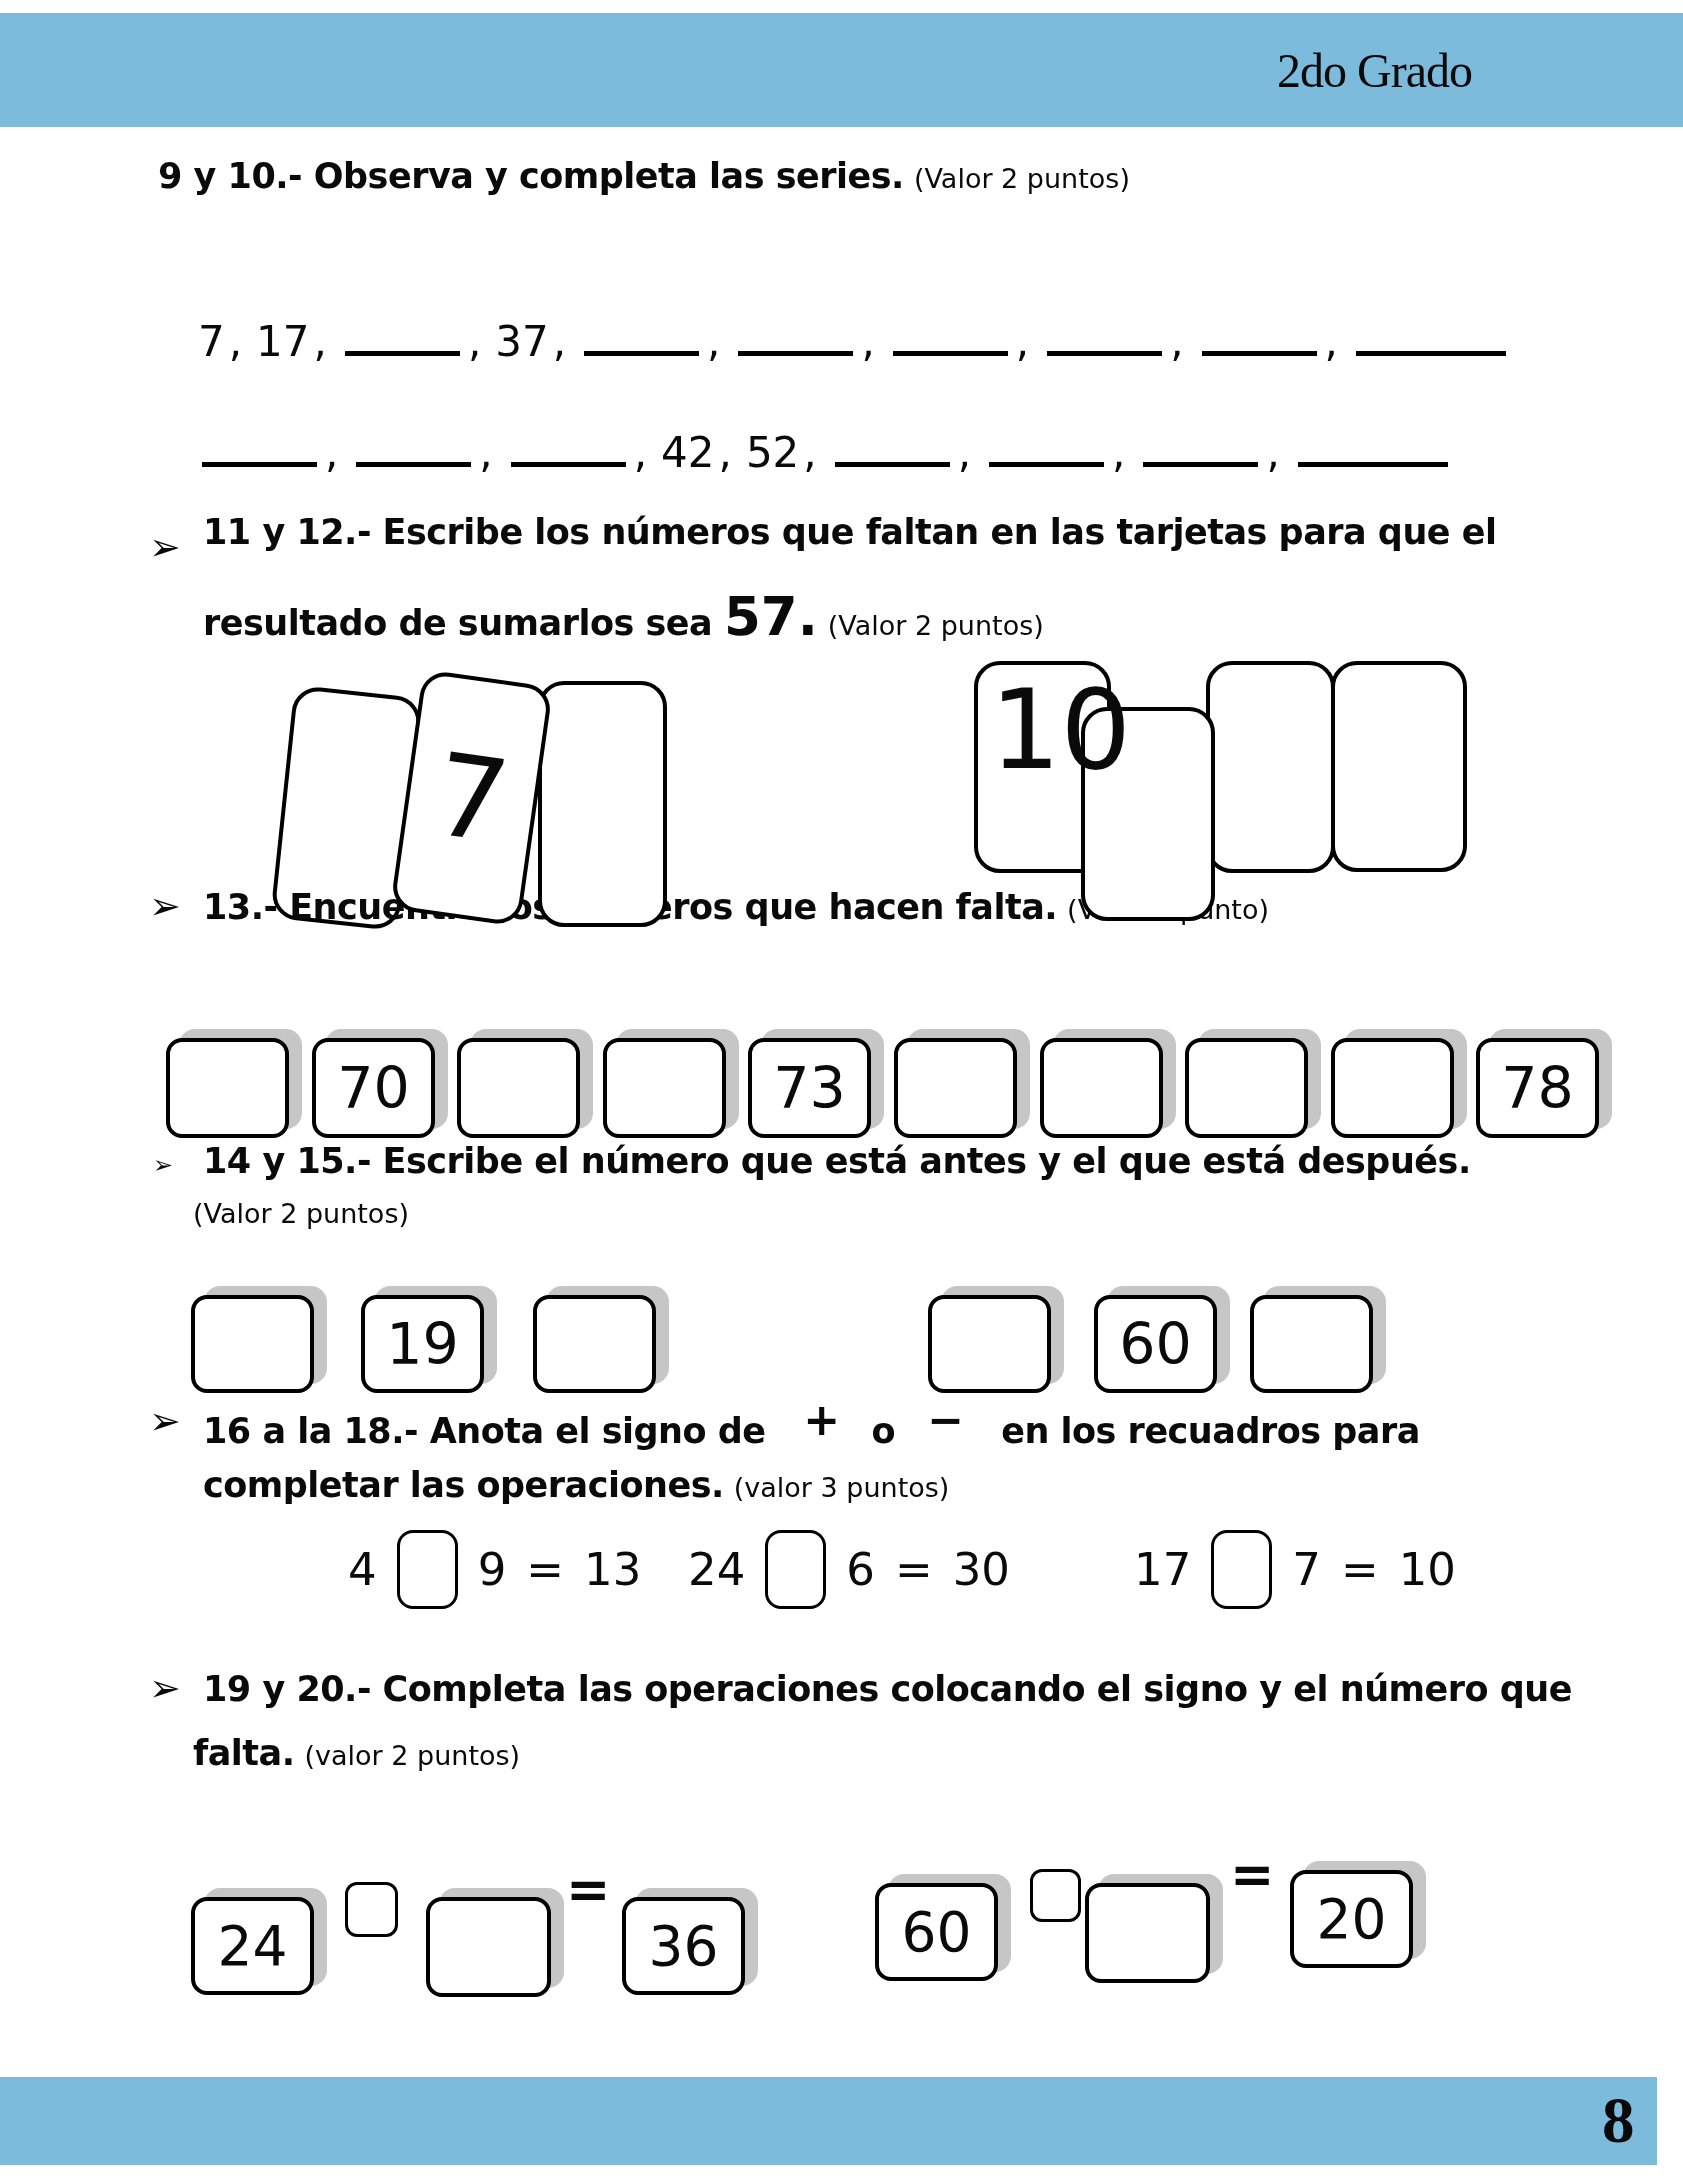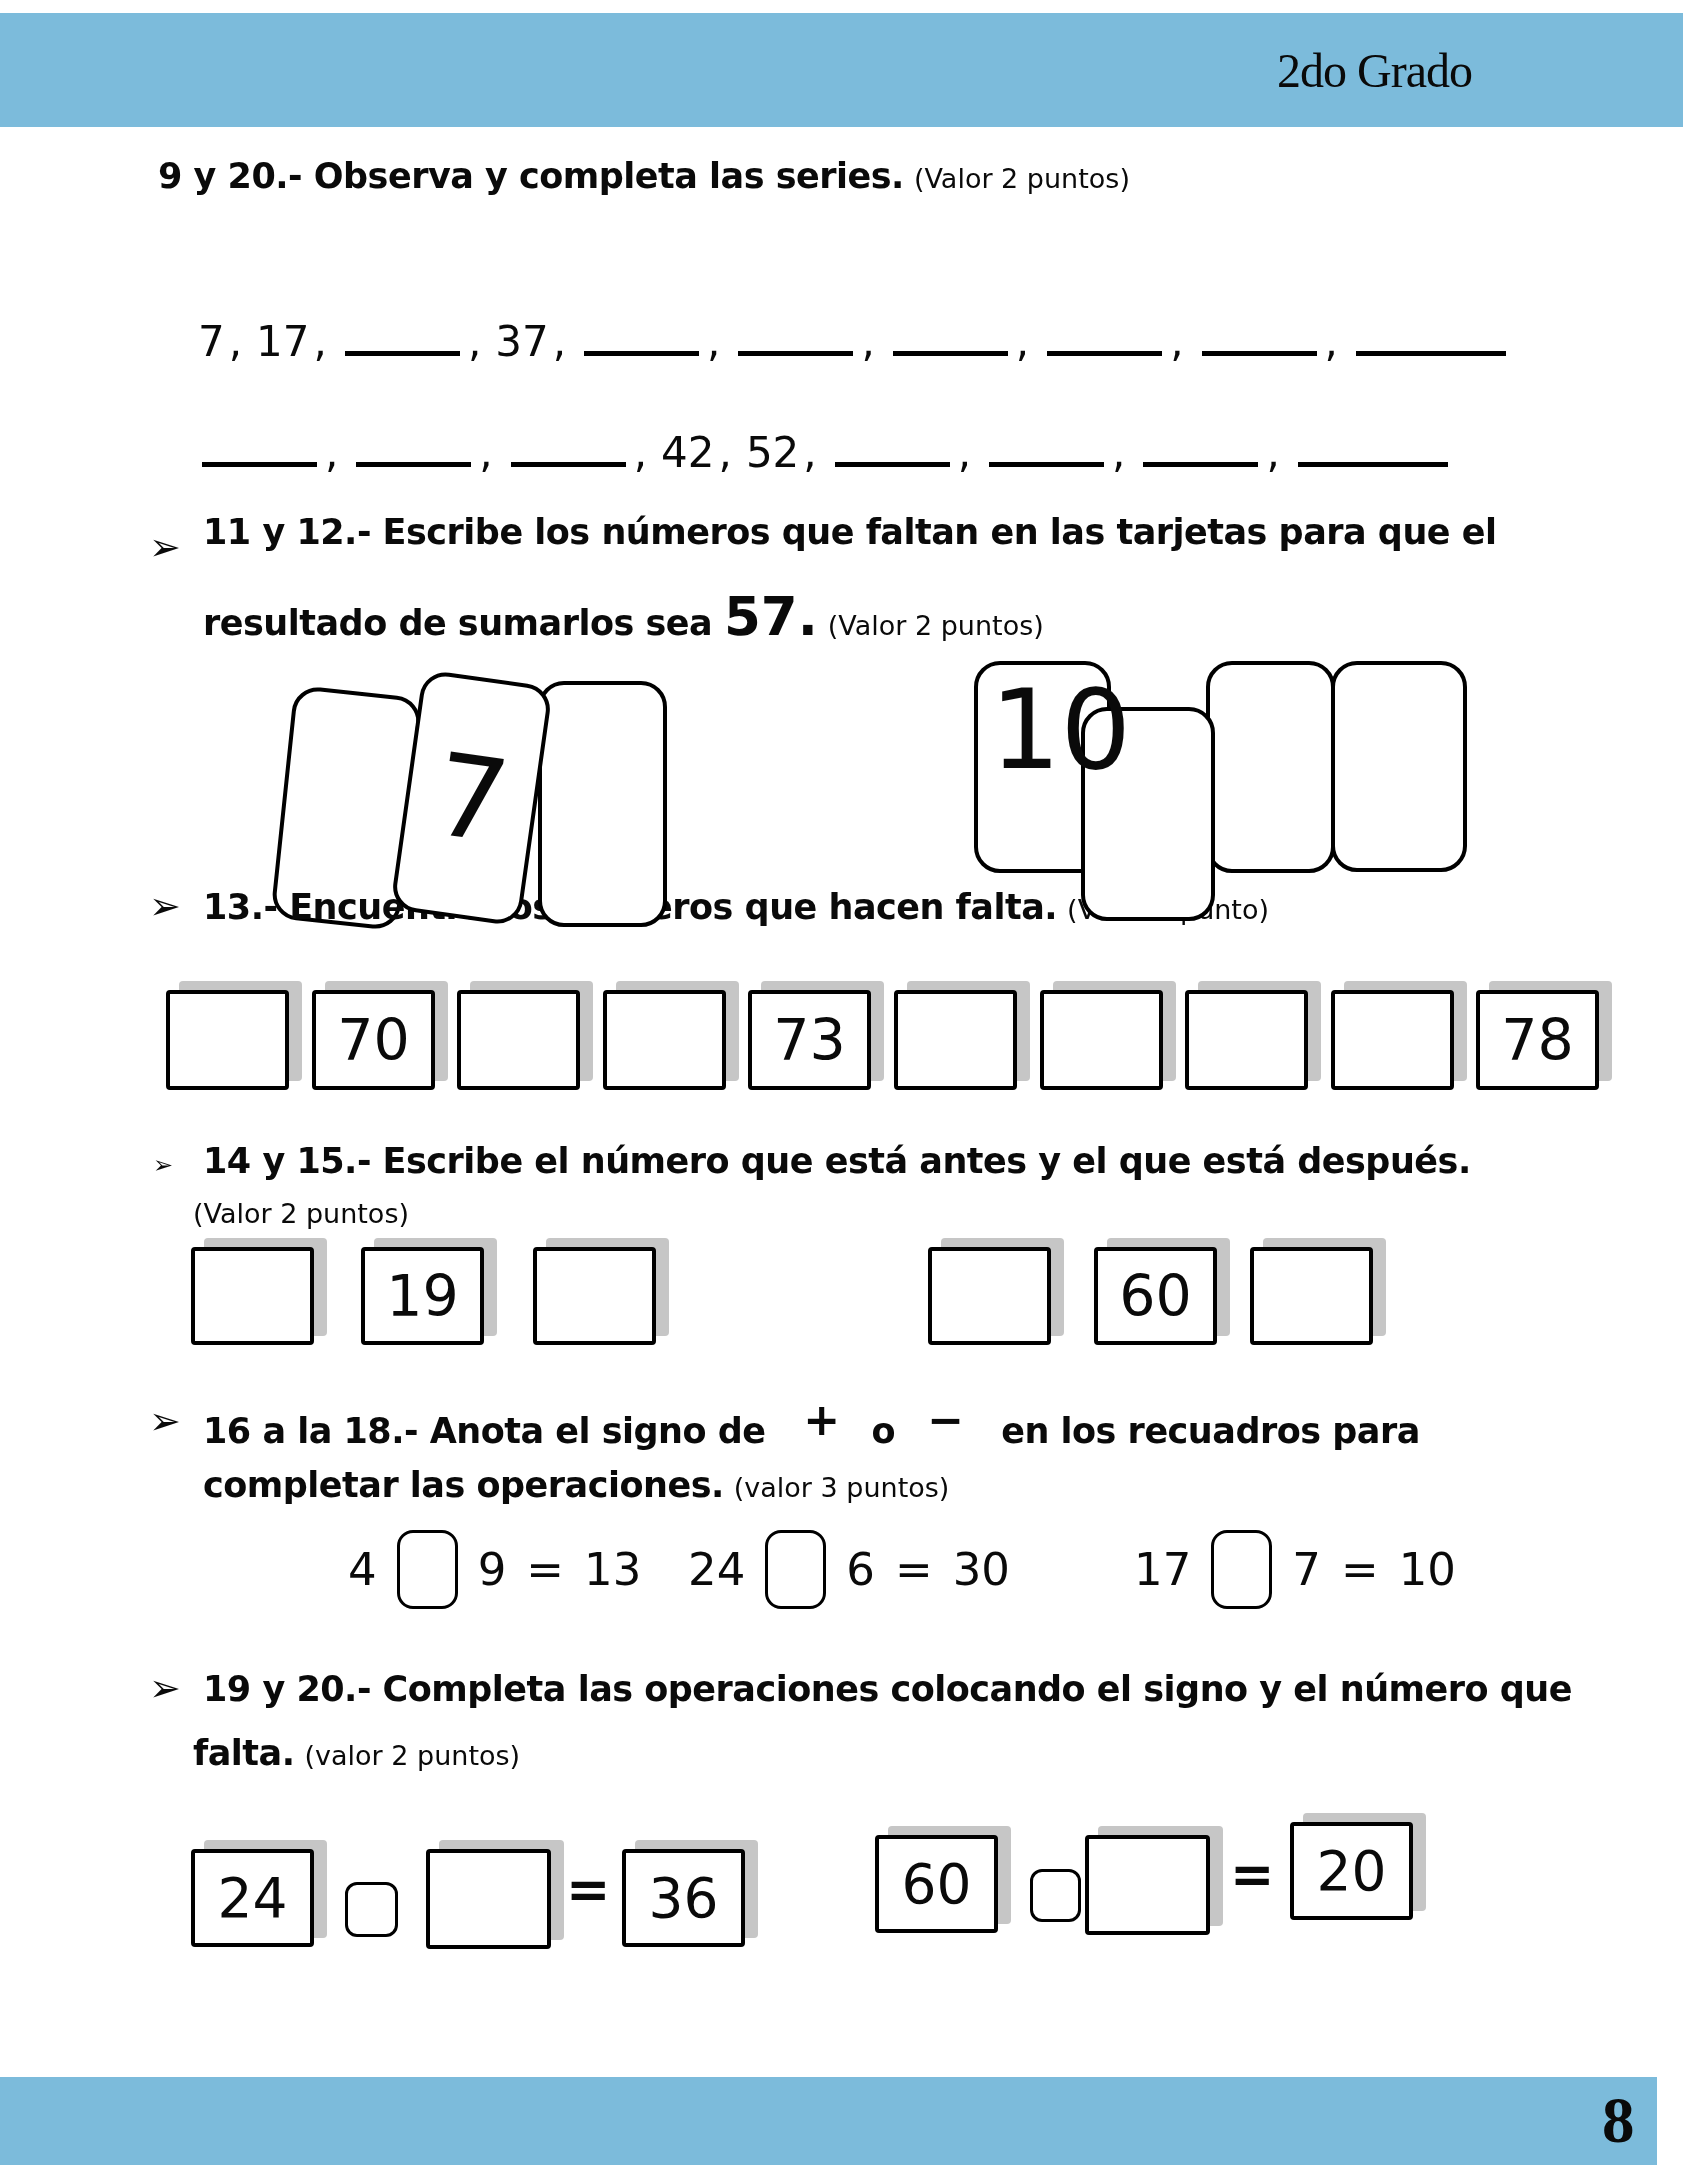--- a/index.html
+++ b/index.html
@@ -32,44 +32,44 @@
   .ser-blank{display:inline-block;width:115px;height:36px;border-bottom:5px solid #000;margin:0 8px;}
   .series-line .ser-blank:last-child{width:150px;}
 
   
   .card{position:absolute;background:#fff;border:4px solid #000;border-radius:26px;
         display:flex;align-items:center;justify-content:center;font-size:114px;}
   .card.z1{z-index:1}.card.z2{z-index:2}
   .ten-label{position:absolute;left:990px;top:665px;font-size:111px;z-index:5;}
 
   
-  .sbox{position:absolute;box-sizing:border-box;background:#fff;border:4px solid #000;border-radius:4px;
+  .sbox{position:absolute;box-sizing:border-box;background:#fff;border:4px solid #000;border-radius:16px;
         box-shadow:13px -9px 0 0 #c6c6c6;display:flex;align-items:center;justify-content:center;
-        font-size:57px;}
+        font-size:57px;margin-top:48px;}
   .plainbox{position:absolute;box-sizing:border-box;background:#fff;border:3px solid #000;border-radius:12px;}
 
   
   .equation{position:absolute;display:flex;align-items:center;gap:20px;font-size:45px;}
   .eq-box{box-sizing:border-box;width:61px;height:79px;background:#fff;border:3px solid #000;border-radius:16px;}
 
   
   .op-num{font-size:55px;}
   .op-equals{position:absolute;font-size:53px;font-weight:bold;}
 </style>
 </head>
 <body>
 
 <div class="page">
 
   <div class="topbar" style="background:#7CBBDB;">
     <div class="topbar-grade">2do Grado</div>
   </div>
 
   <div class="heading" style="left:158px;top:156px;">
-    <span>9 y 20.- Observa y completa las series.</span><span class="valor">(Valor 2 puntos)</span>
+    <span>9 y 10.- Observa y completa las series.</span><span class="valor">(Valor 2 puntos)</span>
   </div>
   <div class="series-line" style="left:194px;top:315px;"><span class="ser-num">7</span><span class="ser-comma">,</span><span class="ser-num">17</span><span class="ser-comma">,</span><span class="ser-blank"></span><span class="ser-comma">,</span><span class="ser-num">37</span><span class="ser-comma">,</span><span class="ser-blank"></span><span class="ser-comma">,</span><span class="ser-blank"></span><span class="ser-comma">,</span><span class="ser-blank"></span><span class="ser-comma">,</span><span class="ser-blank"></span><span class="ser-comma">,</span><span class="ser-blank"></span><span class="ser-comma">,</span><span class="ser-blank"></span></div>
   <div class="series-line" style="left:194px;top:426px;"><span class="ser-blank"></span><span class="ser-comma">,</span><span class="ser-blank"></span><span class="ser-comma">,</span><span class="ser-blank"></span><span class="ser-comma">,</span><span class="ser-num">42</span><span class="ser-comma">,</span><span class="ser-num">52</span><span class="ser-comma">,</span><span class="ser-blank"></span><span class="ser-comma">,</span><span class="ser-blank"></span><span class="ser-comma">,</span><span class="ser-blank"></span><span class="ser-comma">,</span><span class="ser-blank"></span></div>
 
   <div class="bullet" style="left:149px;top:525px;">➢</div>
   <div class="heading" style="left:203px;top:512px;">11 y 12.- Escribe los números que faltan en las tarjetas para que el</div>
   <div class="heading" style="left:203px;top:586px;">
     <span>resultado de sumarlos sea</span>
     <span class="big57">57.</span><span class="valor">(Valor 2 puntos)</span>
   </div>

